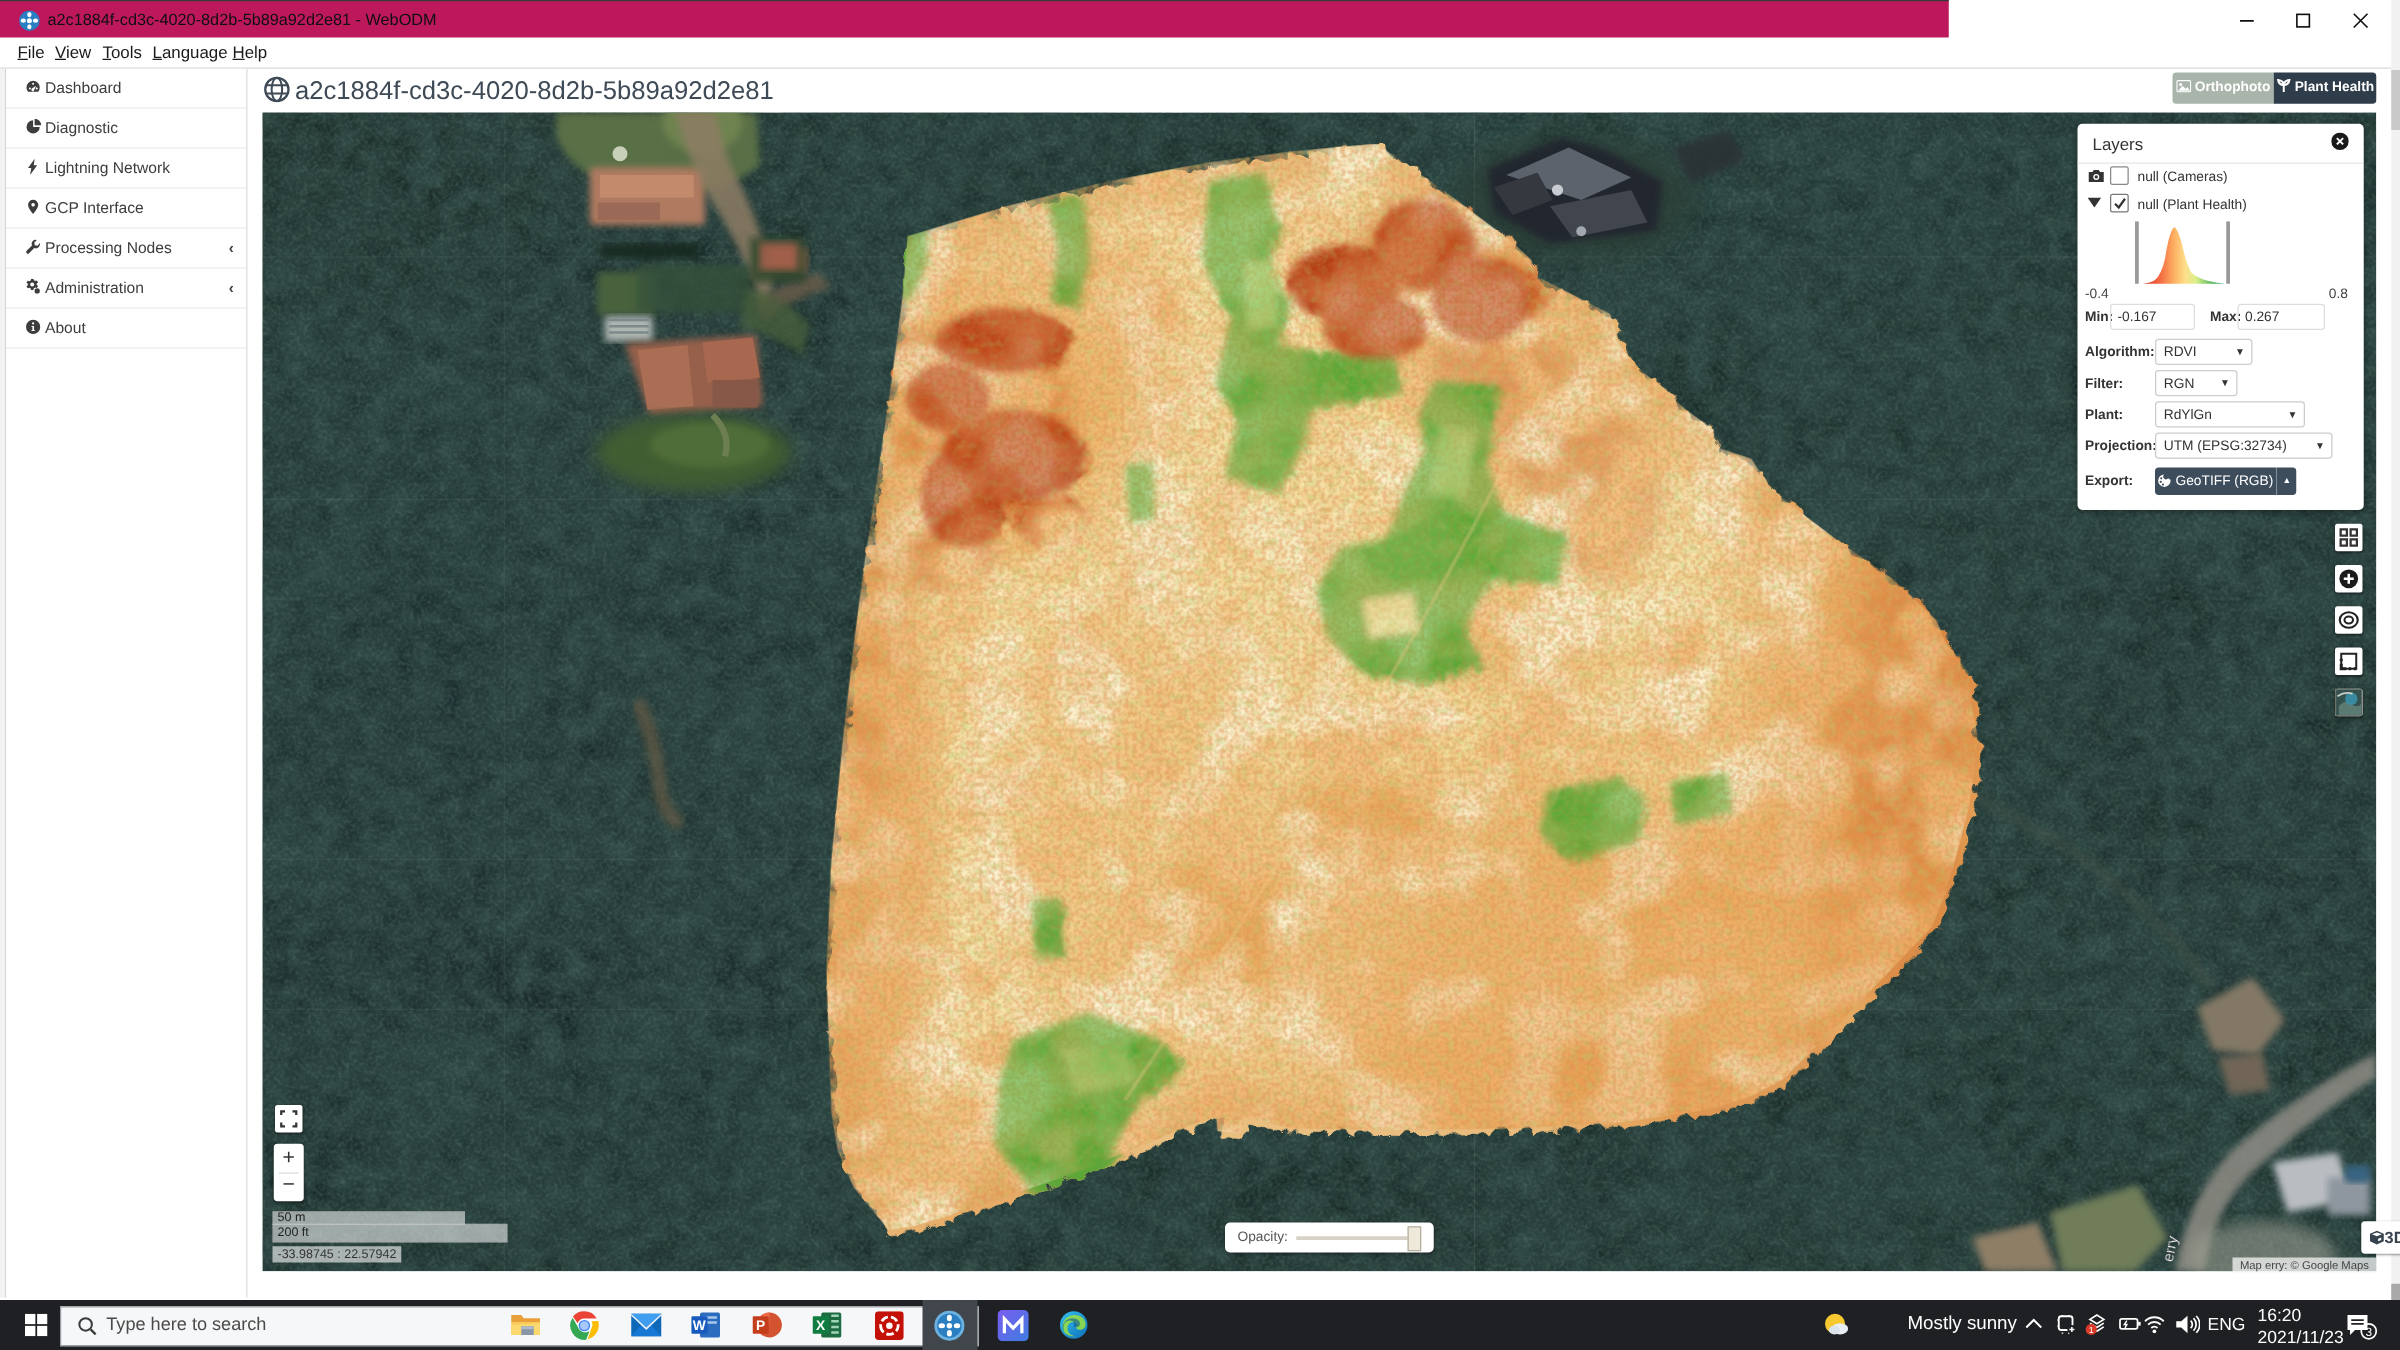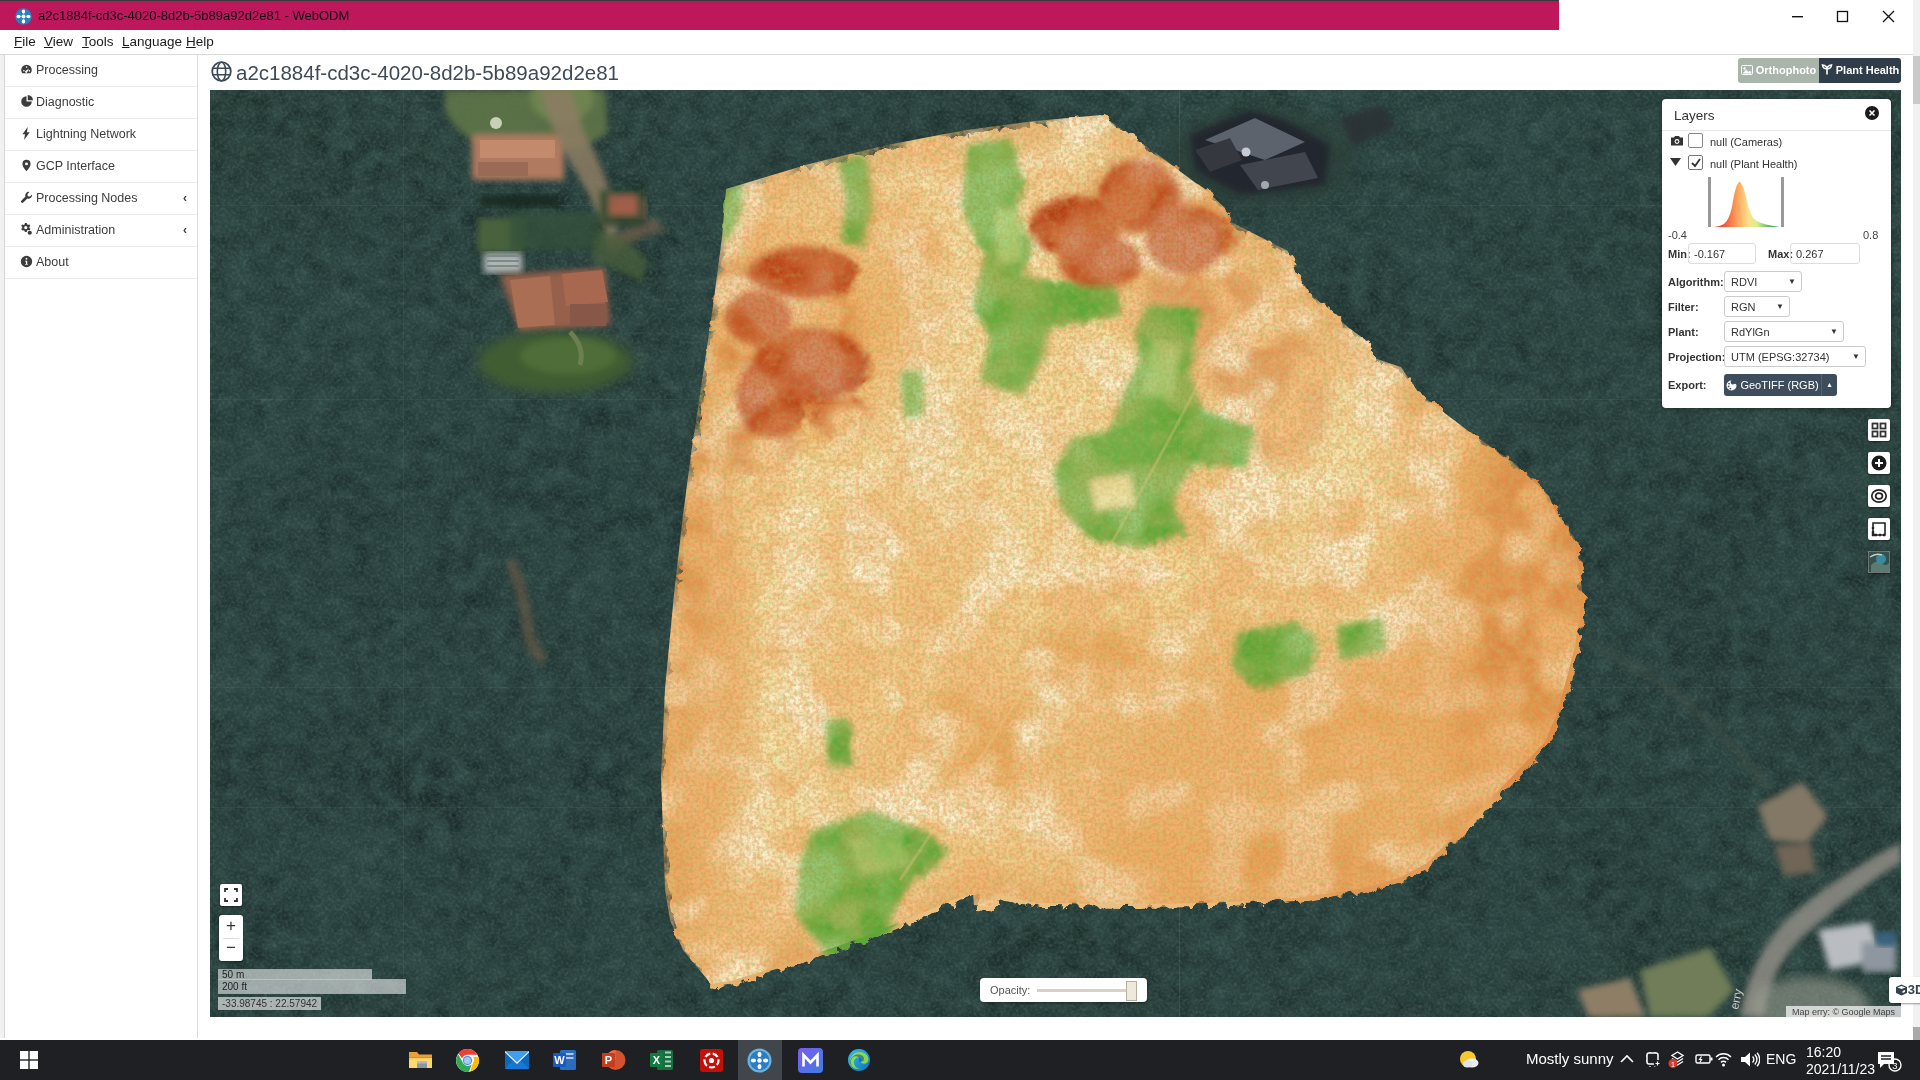--- a/index.html
+++ b/index.html
@@ -55,21 +55,21 @@
   <span class="mi" style="left:122px"><u>L</u>anguage</span>
   <span class="mi" style="left:186px"><u>H</u>elp</span>
 </div>
 <div id="apptop"></div>
 <div id="appleft"></div>
 <div id="sidebar">
   <div class="srow" style="top:0px">
     <svg class="sic" viewBox="0 0 16 16">
         <path fill="#3d3d3d" d="M8 2a6.5 6.5 0 0 0-6.5 6.5c0 1.6.6 3.1 1.5 4.2h10a6.47 6.47 0 0 0 1.5-4.2A6.5 6.5 0 0 0 8 2zm0 2a1 1 0 1 1 0 2 1 1 0 0 1 0-2zM3.8 9.5a1 1 0 1 1 2 0 1 1 0 0 1-2 0zm4.9 2.2a1.4 1.4 0 0 1-2-2l4.3-2.9-2.3 4.9zm2.5-1.2a1 1 0 1 1 1-1.7 1 1 0 0 1-1 1.7z"></path>
       </svg>
-    <span class="stxt">Processing</span>
+    <span class="stxt">Dashboard</span>
     </div>
   <div class="srow" style="top:32px">
     <svg class="sic" viewBox="0 0 16 16">
         <path fill="#3d3d3d" d="M8 1.5A6.5 6.5 0 1 0 14.5 8H8z"></path>
         <path fill="#3d3d3d" d="M9.5 0v6.5H16A6.5 6.5 0 0 0 9.5 0z"></path>
       </svg>
     <span class="stxt">Diagnostic</span>
     </div>
   <div class="srow" style="top:64px">
     <svg class="sic" viewBox="0 0 16 16">
@@ -373,20 +373,27 @@
 <div style="position:absolute;left:1913px;top:1027px;width:7px;height:13px;background:#a9a9a9;"></div>
 <div id="taskbar">
     <svg style="position:absolute;left:20px;top:11px" width="18" height="18" viewBox="0 0 18 18">
       <g fill="#fff">
         <rect x="0" y="0" width="8.3" height="8.3"></rect>
         <rect x="9.7" y="0" width="8.3" height="8.3"></rect>
         <rect x="0" y="9.7" width="8.3" height="8.3"></rect>
         <rect x="9.7" y="9.7" width="8.3" height="8.3"></rect>
       </g>
     </svg>
+<div style="position:absolute;left:48px;top:5px;width:733px;height:30px;background:#f6f7f8;border:1px solid #9aa0a6;">
+  <svg style="position:absolute;left:13px;top:7px" width="16" height="16" viewBox="0 0 16 16">
+        <circle cx="6.5" cy="6.5" r="5" fill="none" stroke="#3a3a3a" stroke-width="1.6"></circle>
+        <path d="M10.5 10.5 L14.5 14.5" stroke="#3a3a3a" stroke-width="1.8"></path>
+      </svg>
+  <span style="position:absolute;left:36px;top:6px;font-size:14.5px;color:#4a4a4a;">Type here to search</span>
+</div>
 <svg style="position:absolute;left:408px;top:8px" width="25" height="24" viewBox="0 0 25 24">
       <path d="M1 4 h8 l2 2.5 h13 v3 H1 Z" fill="#e9a03b"></path>
       <path d="M1 9.5 h23 V20 H1 Z" fill="#f7ca5a"></path>
       <path d="M1 12 L24 10.5 V20 H1 Z" fill="#fcd96e"></path>
       <rect x="9" y="13" width="10" height="7" fill="#8a96a8"></rect>
       <rect x="9" y="13" width="10" height="2.4" fill="#aeb9c9"></rect>
     </svg>
 <svg style="position:absolute;left:455px;top:8px" width="25" height="25" viewBox="0 0 24 24">
       <circle cx="12" cy="12" r="11" fill="#fff"></circle>
       <path d="M12 1 a11 11 0 0 1 9.5 5.5 H12 a5.6 5.6 0 0 0-5.2 3.6 L3.2 5 A11 11 0 0 1 12 1Z" fill="#ea4335"></path>

